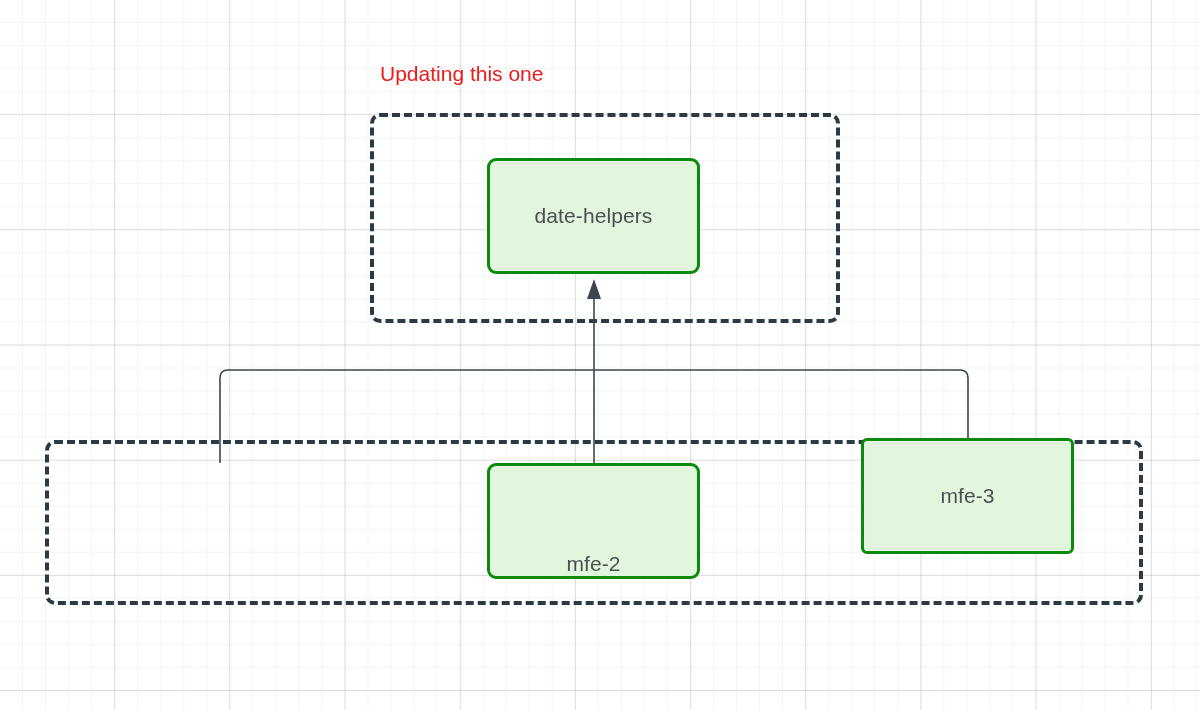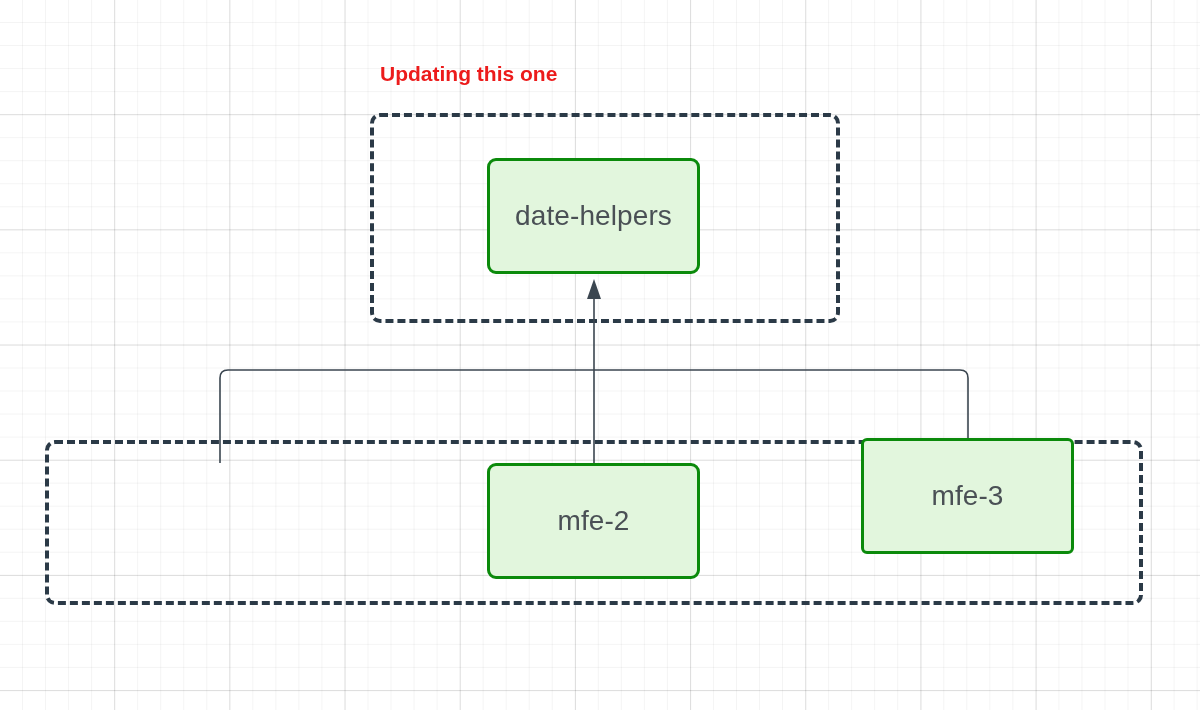--- a/index.html
+++ b/index.html
@@ -40,31 +40,31 @@
   .node {
     position: absolute;
     box-sizing: border-box;
     border: 3px solid #0b8a0b;
     border-radius: 9px;
     background: #e2f6dd;
     display: flex;
     align-items: center;
     justify-content: center;
     color: #4a5055;
-    font-size: 28px;
+    font-size: 21px;
     font-family: "Liberation Sans", sans-serif;
     font-weight: 400;
     letter-spacing: 0.1px;
   }
 
   
   .annotation {
     position: absolute;
     color: #ec1b1b;
-    font-weight: bold;
+    font-weight: normal;
     font-size: 21px;
     font-family: "Liberation Sans", sans-serif;
     white-space: nowrap;
   }
 
   
   #connectors {
     position: absolute;
     left: 0;
     top: 0;
@@ -102,21 +102,21 @@
     <path class="conn-line" d="M 594 463 L 594 288"></path>
 
     <path class="arrow-head" d="M 594 279 L 601 299 L 587 299 Z"></path>
   </svg>
 
   <div class="node" style="left:487px; top:158px; width:213px; height:116px;">
     <span>date-helpers</span>
   </div>
 
 
-  <div class="node" style="left:487px; top:463px; width:213px; height:116px;">
+  <div class="node" style="left:487px; top:463px; width:213px; height:116px;align-items:flex-end;">
     <span>mfe-2</span>
   </div>
 
   <div class="node" style="left:861px; top:438px; width:213px; height:116px;border-radius:6px;">
     <span>mfe-3</span>
   </div>
 
 
 </div>
 

